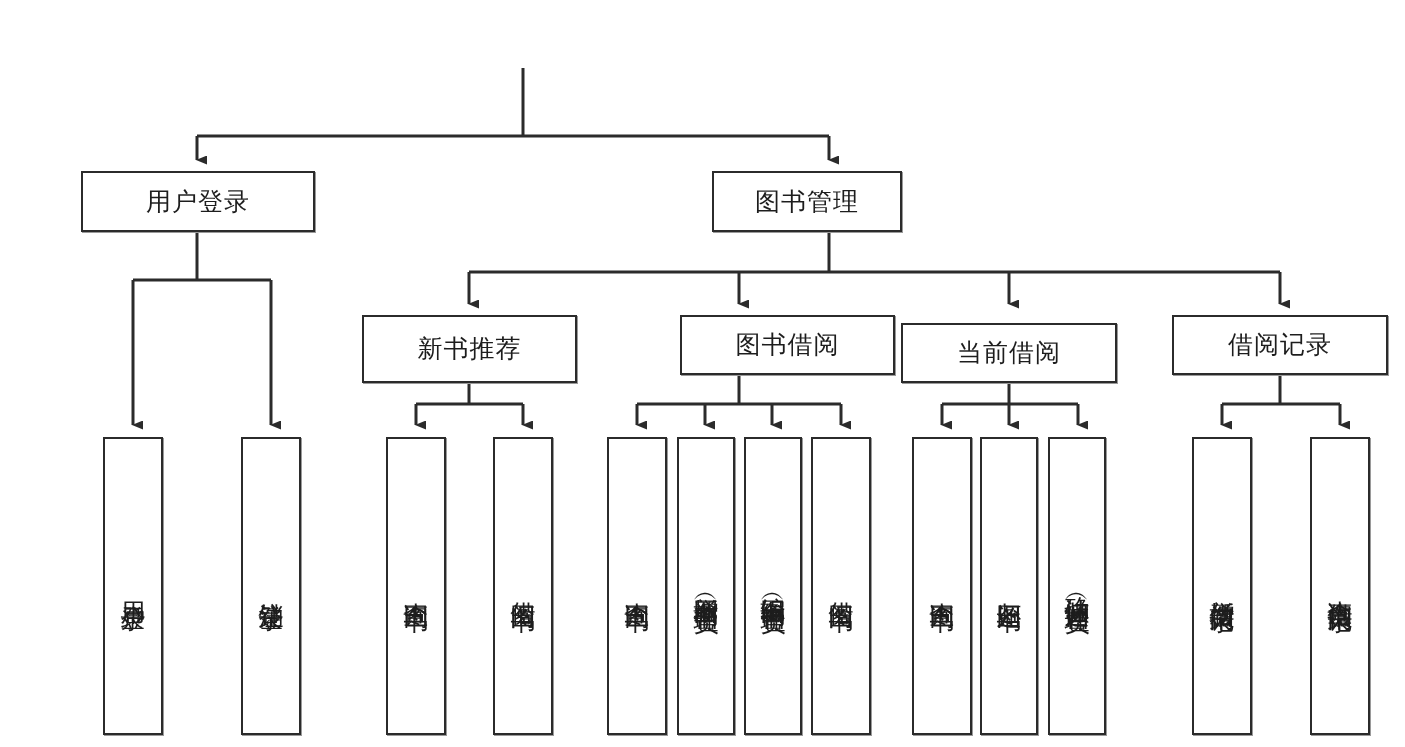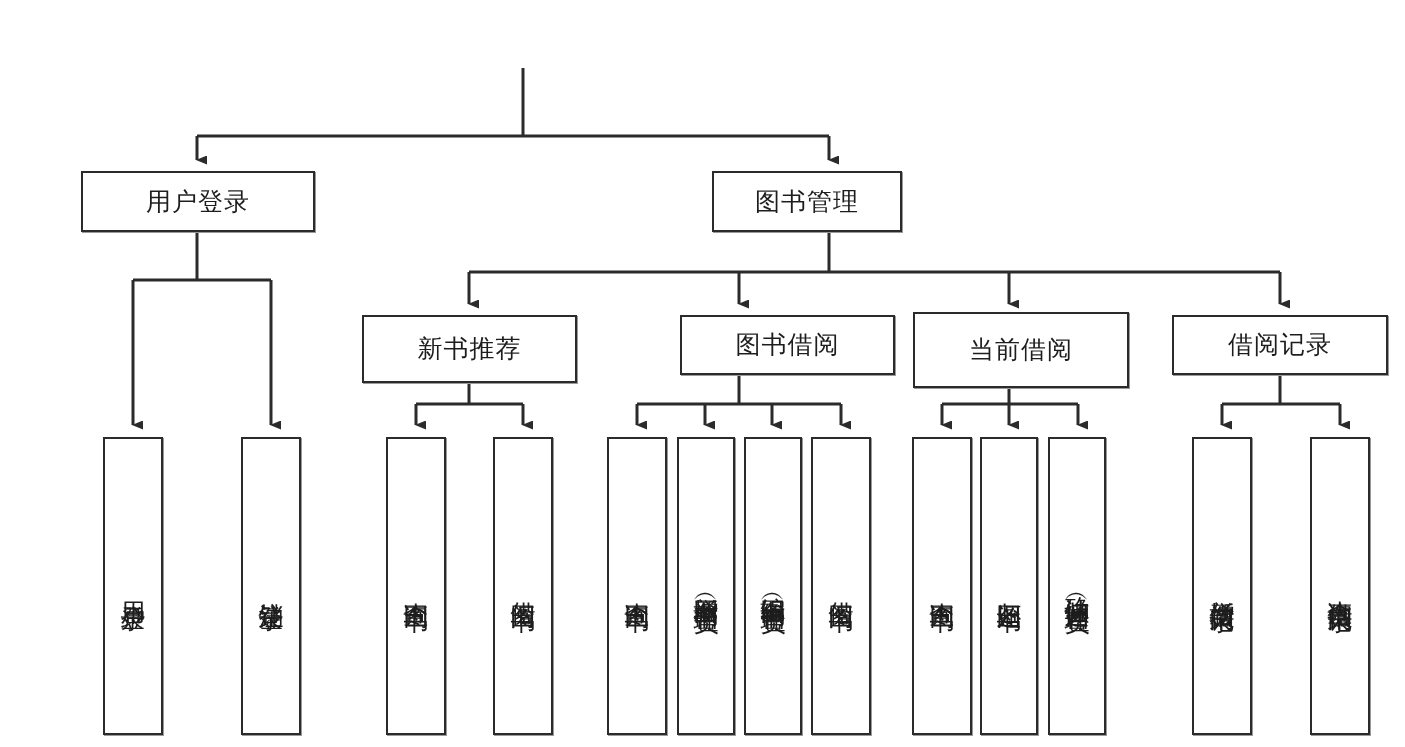--- a/index.html
+++ b/index.html
@@ -118,21 +118,21 @@
       <path d="M1340,404 L1340,425" marker-end="url(#arrowhead)"></path>
     </g>
   </svg>
 
 
   <div class="node horiz" style="left:81px; top:171px; width:234px; height:61px;">用户登录</div>
   <div class="node horiz" style="left:712px; top:171px; width:190px; height:61px;">图书管理</div>
 
   <div class="node horiz" style="left:362px; top:315px; width:215px; height:68px;">新书推荐</div>
   <div class="node horiz" style="left:632px; top:315px; width:215px; height:60px;margin-left:48px;">图书借阅</div>
-  <div class="node horiz" style="left:901px; top:312px; width:216px; height:76px;margin-left:12px;">当前借阅</div>
+  <div class="node horiz" style="left:901px; top:323px; width:216px; height:60px;">当前借阅</div>
   <div class="node horiz" style="left:1172px; top:315px; width:216px; height:60px;">借阅记录</div>
 
   <div class="node vert" style="left:103px; top:437px; width:60px; height:298px;">用户登录</div>
   <div class="node vert" style="left:241px; top:437px; width:60px; height:298px;">注销登录</div>
 
   <div class="node vert" style="left:386px; top:437px; width:60px; height:298px;">查询图书</div>
   <div class="node vert" style="left:493px; top:437px; width:60px; height:298px;">借阅图书</div>
 
   <div class="node vert" style="left:607px; top:437px; width:60px; height:298px;">查询图书</div>
   <div class="node vert" style="left:677px; top:437px; width:58px; height:298px;">新增图书（管理员）</div>

